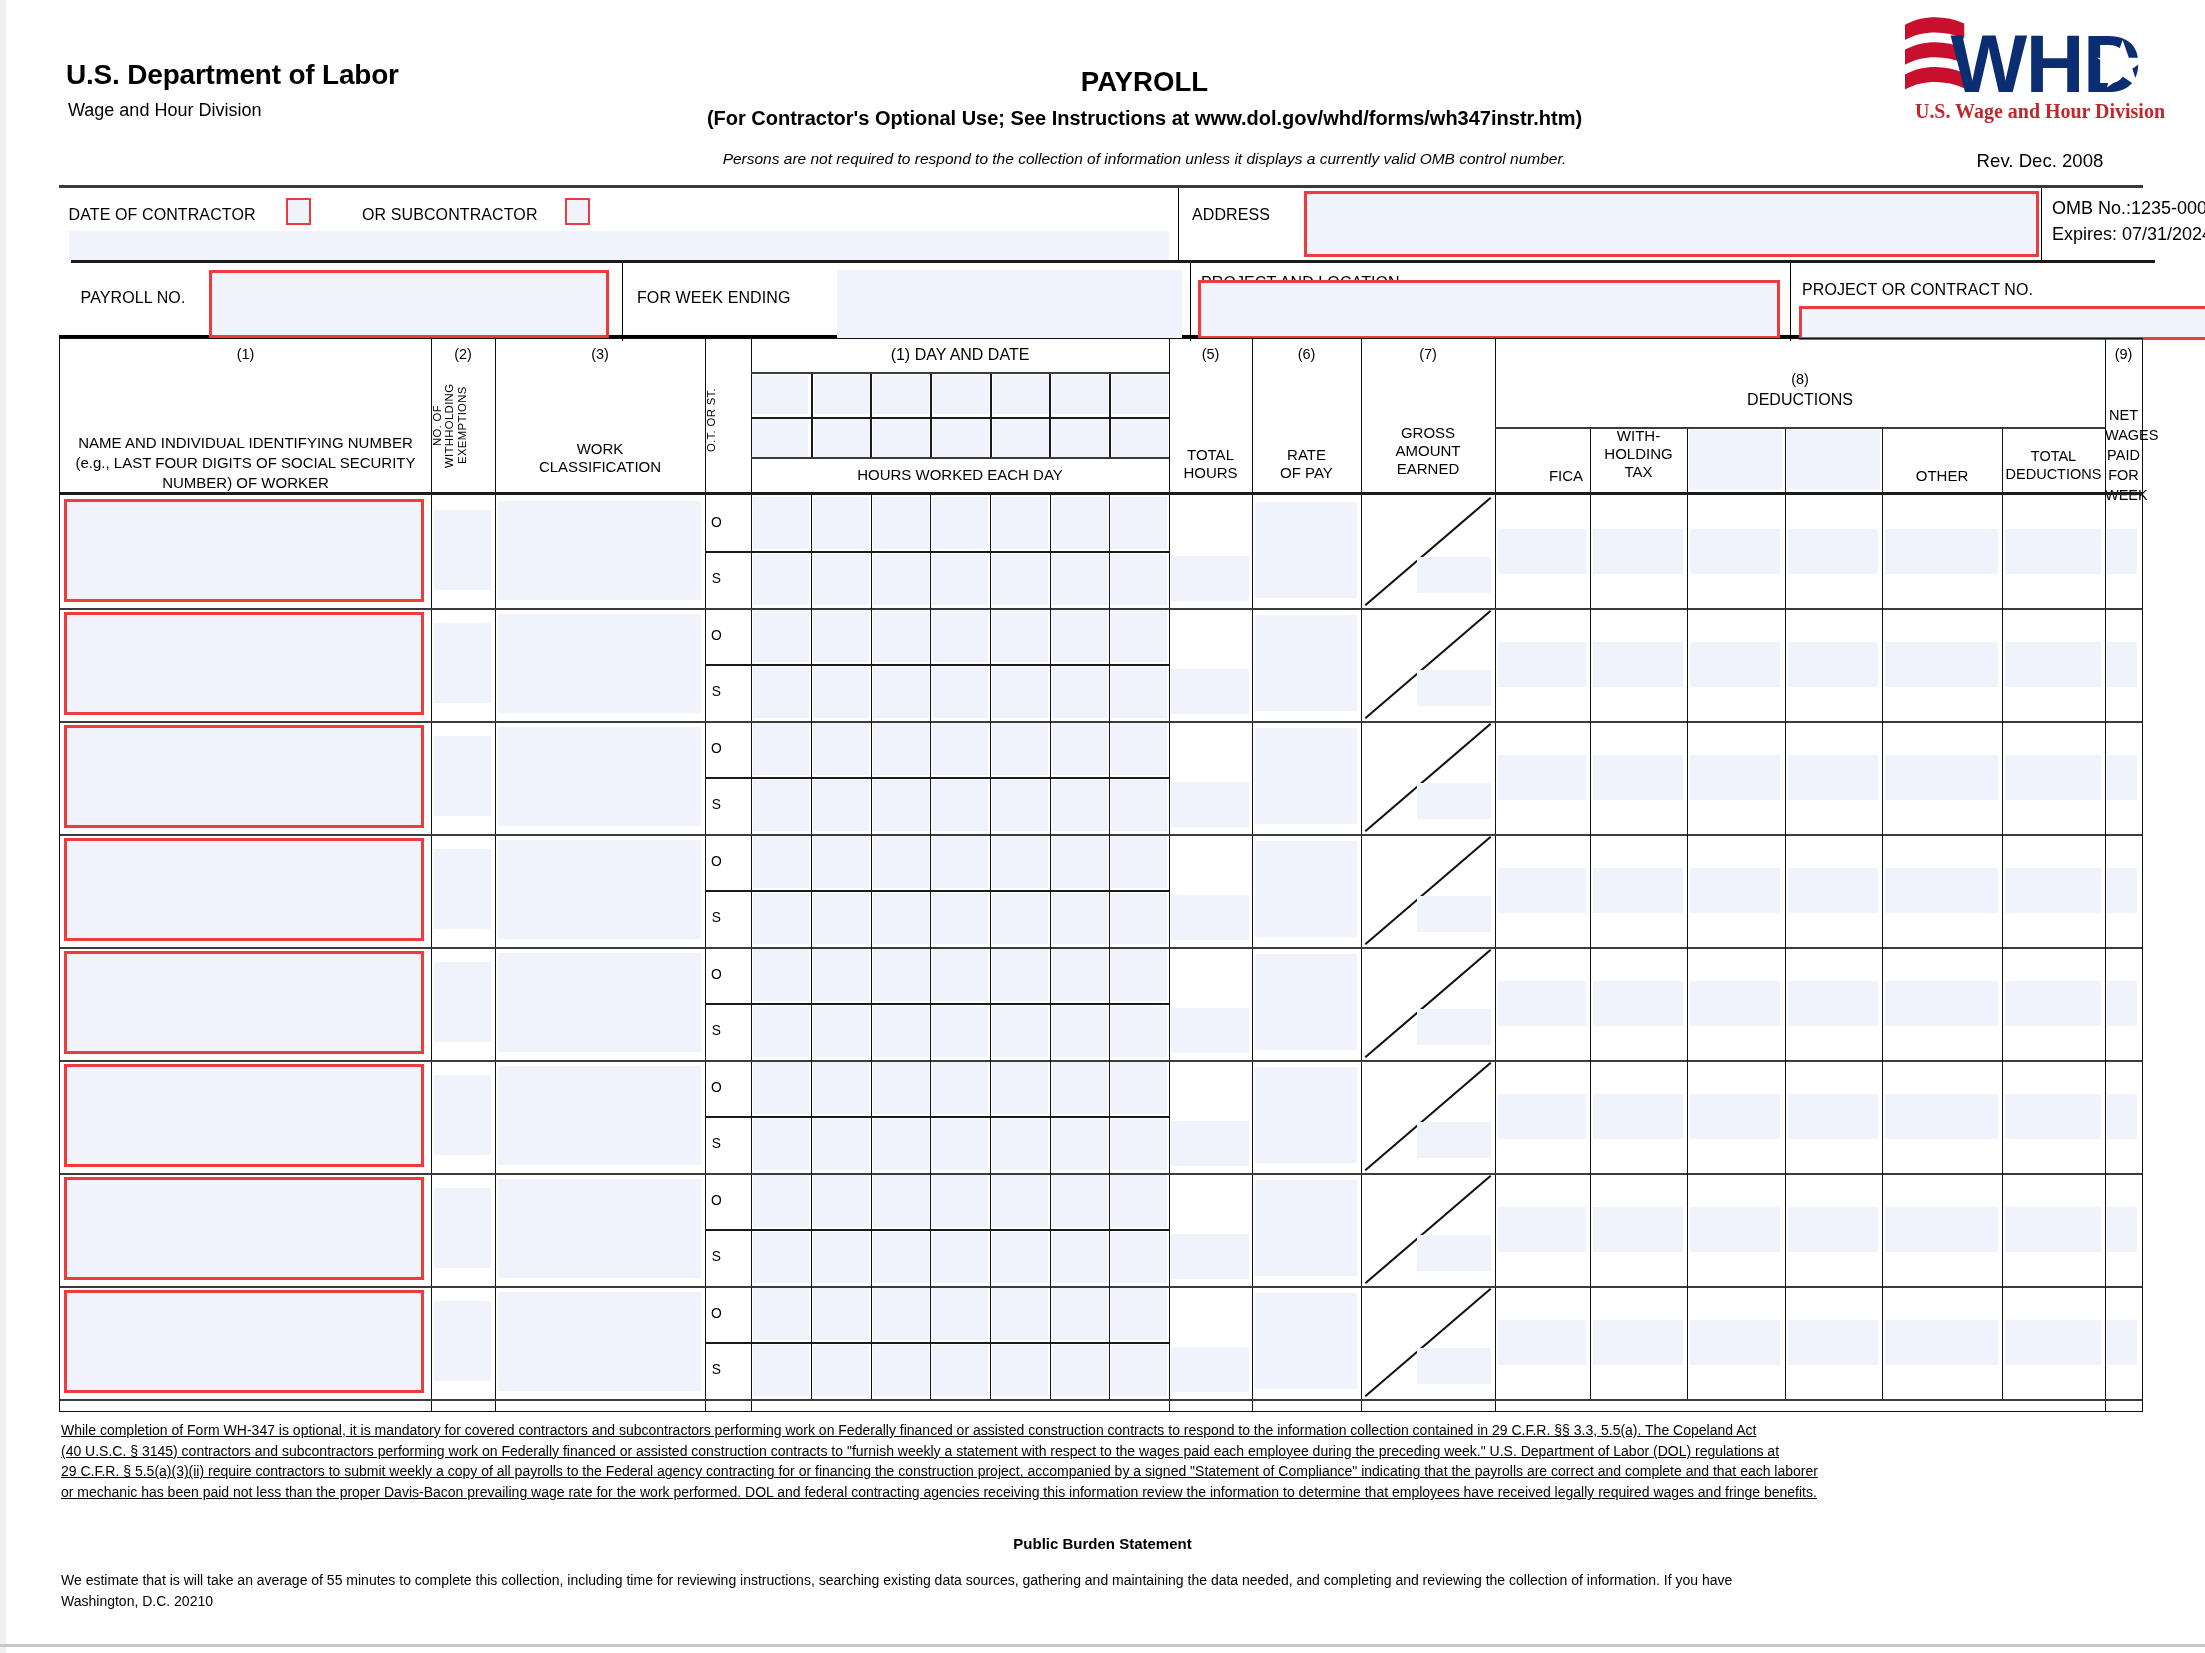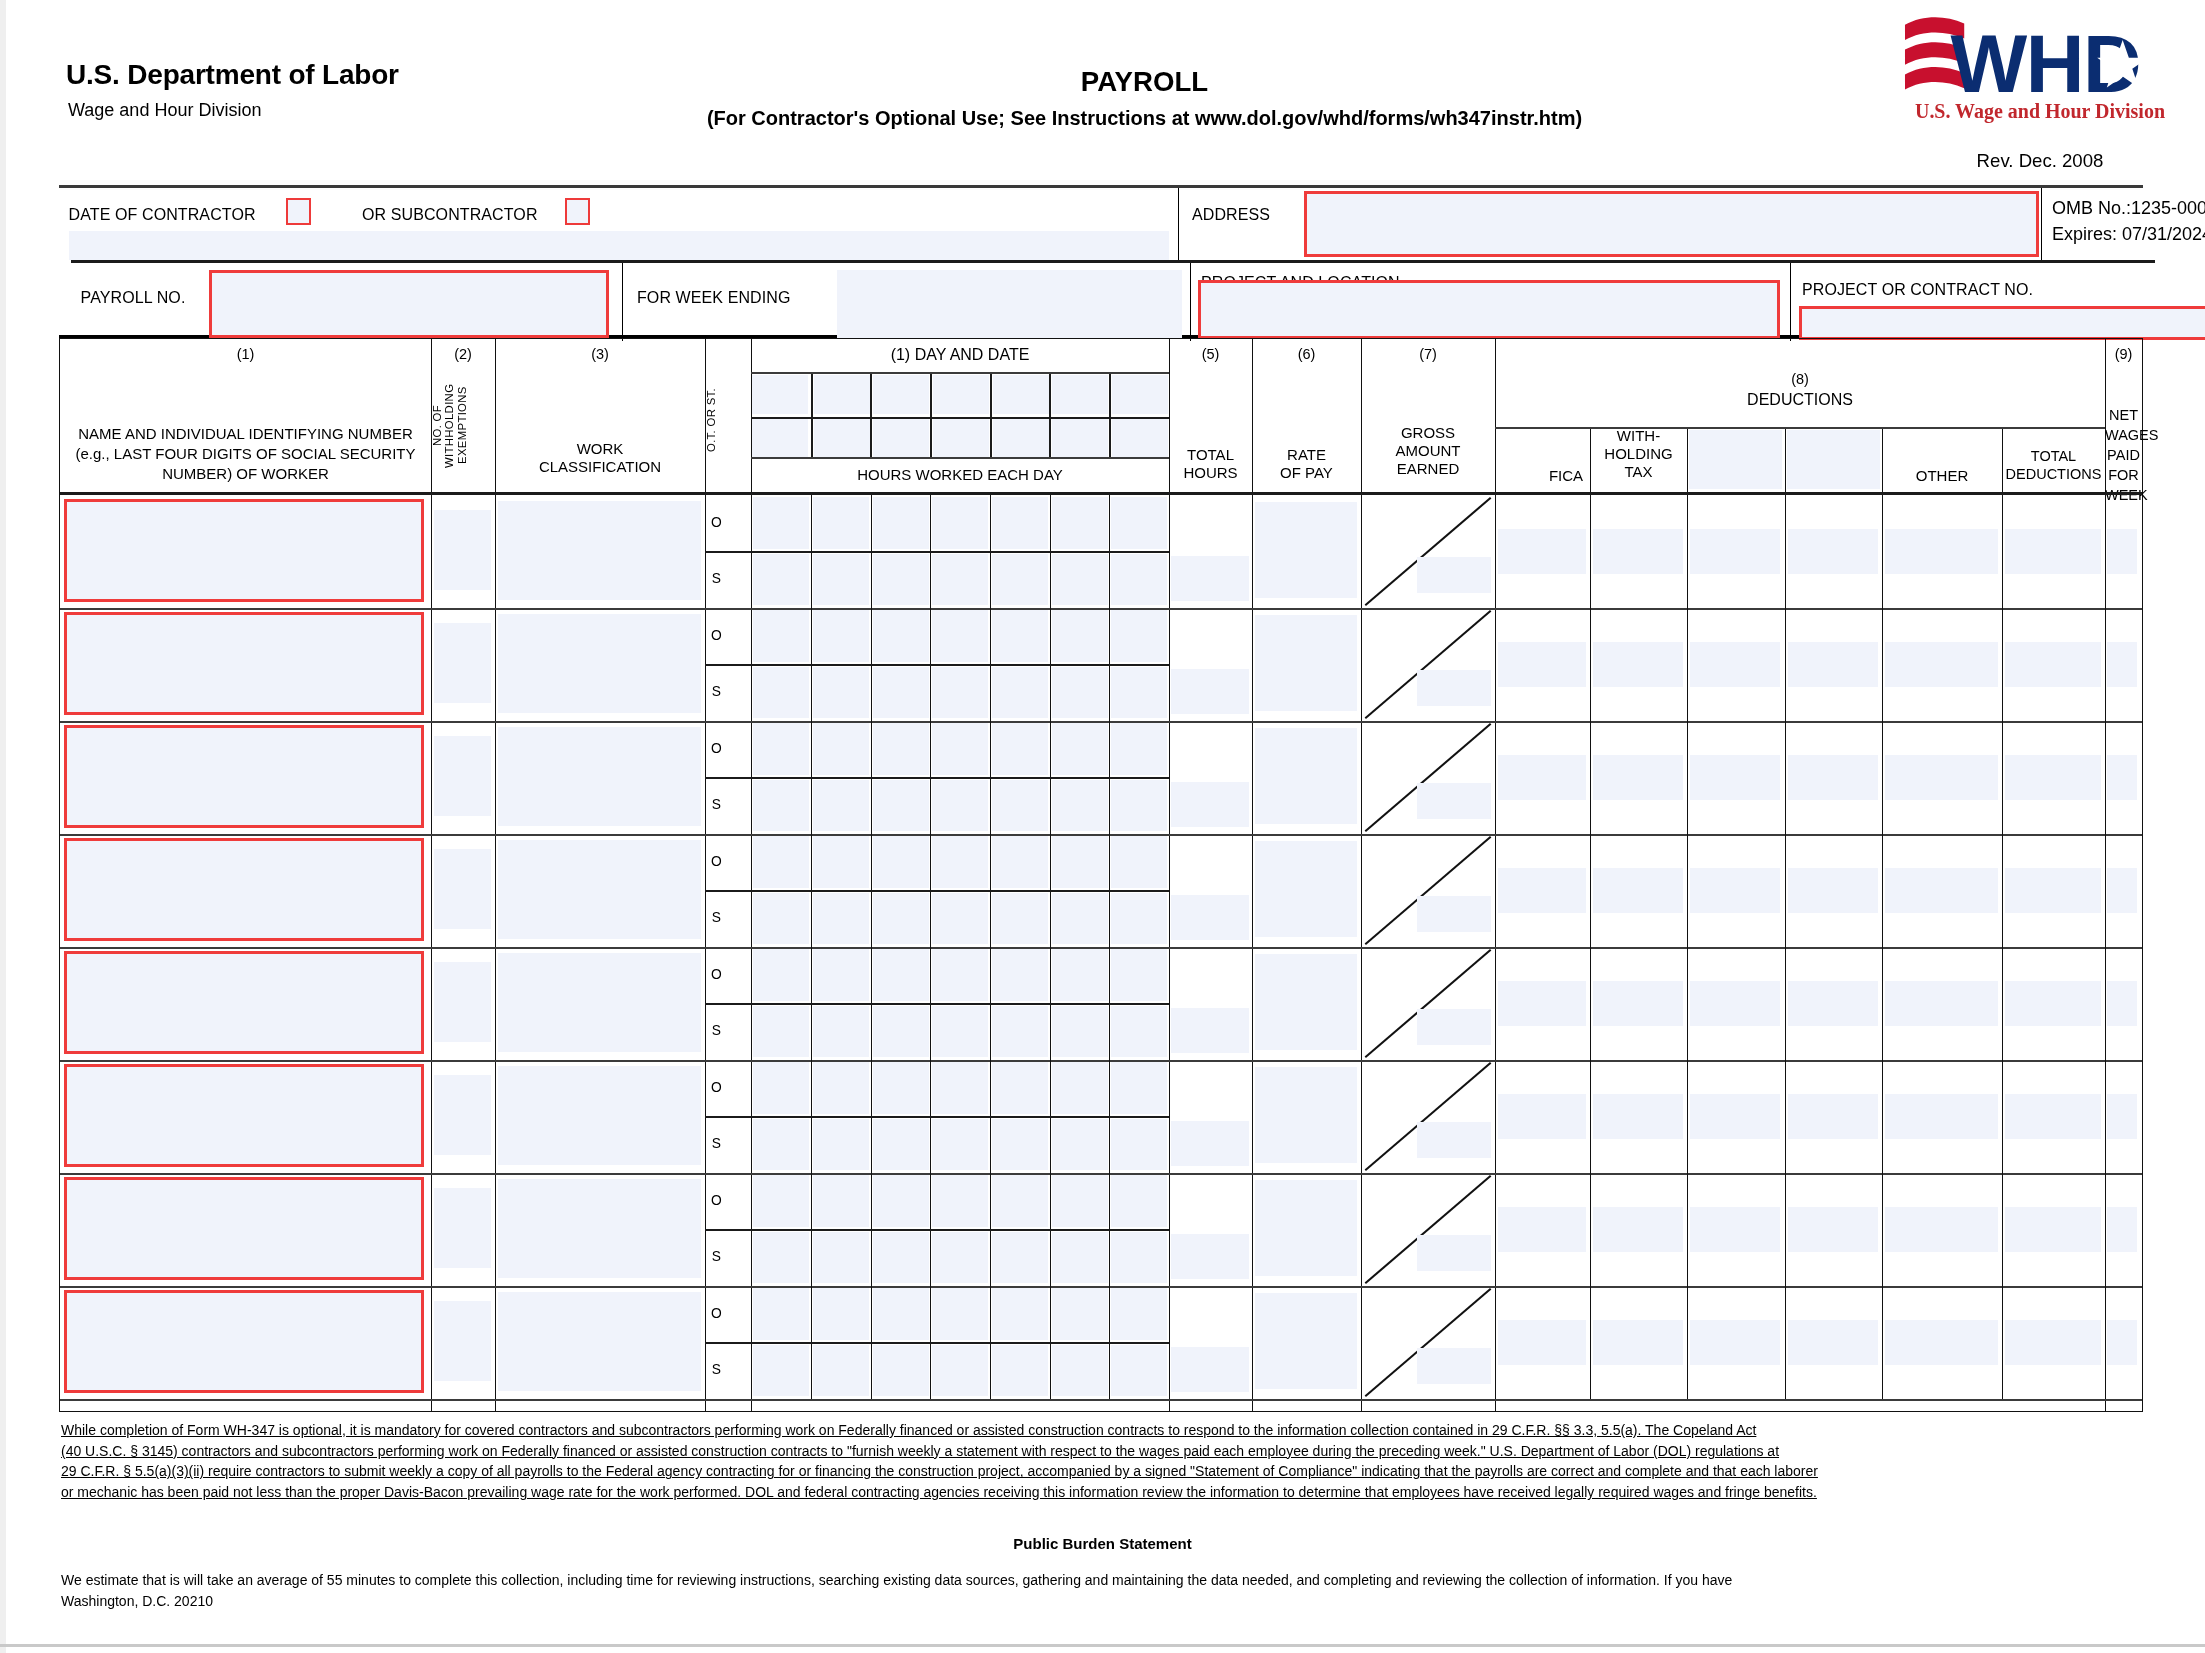--- a/index.html
+++ b/index.html
@@ -202,20 +202,21 @@
 <body>
 
 <div class="page">
   <div class="left-rule"></div>
 
   <div class="hdr">
     <div class="dol-title">U.S. Department of Labor</div>
     <div class="dol-sub">Wage and Hour Division</div>
     <div class="payroll-title">PAYROLL</div>
     <div class="payroll-sub">(For Contractor's Optional Use; See Instructions at www.dol.gov/whd/forms/wh347instr.htm)</div>
+    <div class="payroll-note">Persons are not required to respond to the collection of information unless it displays a currently valid OMB control number.</div>
 
     <div class="whd-logo">
       <svg width="276" height="124" viewBox="0 0 400 180" xmlns="http://www.w3.org/2000/svg">
         <g>
           <path d="M4,20 C30,6 62,6 90,18 L90,40 C62,28 30,28 4,42 Z" fill="#c8102e"></path>
           <path d="M4,56 C30,42 62,42 90,54 L90,76 C62,64 30,64 4,78 Z" fill="#c8102e"></path>
           <path d="M4,92 C30,78 62,78 90,90 L90,112 C62,100 30,100 4,114 Z" fill="#c8102e"></path>
         </g>
         <g fill="#0b2d71">
           <text x="70" y="118" font-family="Liberation Sans, sans-serif" font-size="118" font-weight="bold" letter-spacing="-2">WHD</text>
@@ -282,21 +283,21 @@
         <div class="col-sep" style="left:2045px;"></div>
         <div class="thead">
           <div class="hnum" style="left:0px; width:371px; top:6.9px;">(1)</div>
           <div class="hnum" style="left:371px; width:64px; top:6.9px;">(2)</div>
           <div class="hnum" style="left:435px; width:210px; top:6.9px;">(3)</div>
           <div class="hnum" style="left:1109px; width:83px; top:6.9px;">(5)</div>
           <div class="hnum" style="left:1192px; width:109px; top:6.9px;">(6)</div>
           <div class="hnum" style="left:1301px; width:134px; top:6.9px;">(7)</div>
           <div class="hnum" style="left:2045px; width:37px; top:6.9px;">(9)</div>
           <div class="hcell" style="left:691px; width:418px; top:6.9px; font-size:16px;">(1) DAY AND DATE</div>
-          <div class="hcell" style="left:0px; width:371px; top:85px; font-size:15px; line-height:20px;">
+          <div class="hcell" style="left:0px; width:371px; top:94px; font-size:15px; line-height:20px;">
             <div>NAME AND INDIVIDUAL IDENTIFYING NUMBER</div>
             <div>(e.g., LAST FOUR DIGITS OF SOCIAL SECURITY</div>
             <div>NUMBER) OF WORKER</div>
           </div>
           <div class="vtext" style="left:371px; width:64px; top:25px; height:123px;">NO. OF WITHHOLDING EXEMPTIONS</div>
           <div class="hcell" style="left:435px; width:210px; top:101px;">
             <div>WORK</div>
             <div>CLASSIFICATION</div>
           </div>
           <div class="vtext" style="left:645px; width:46px; top:29px; height:103px;">O.T. OR ST.</div>

